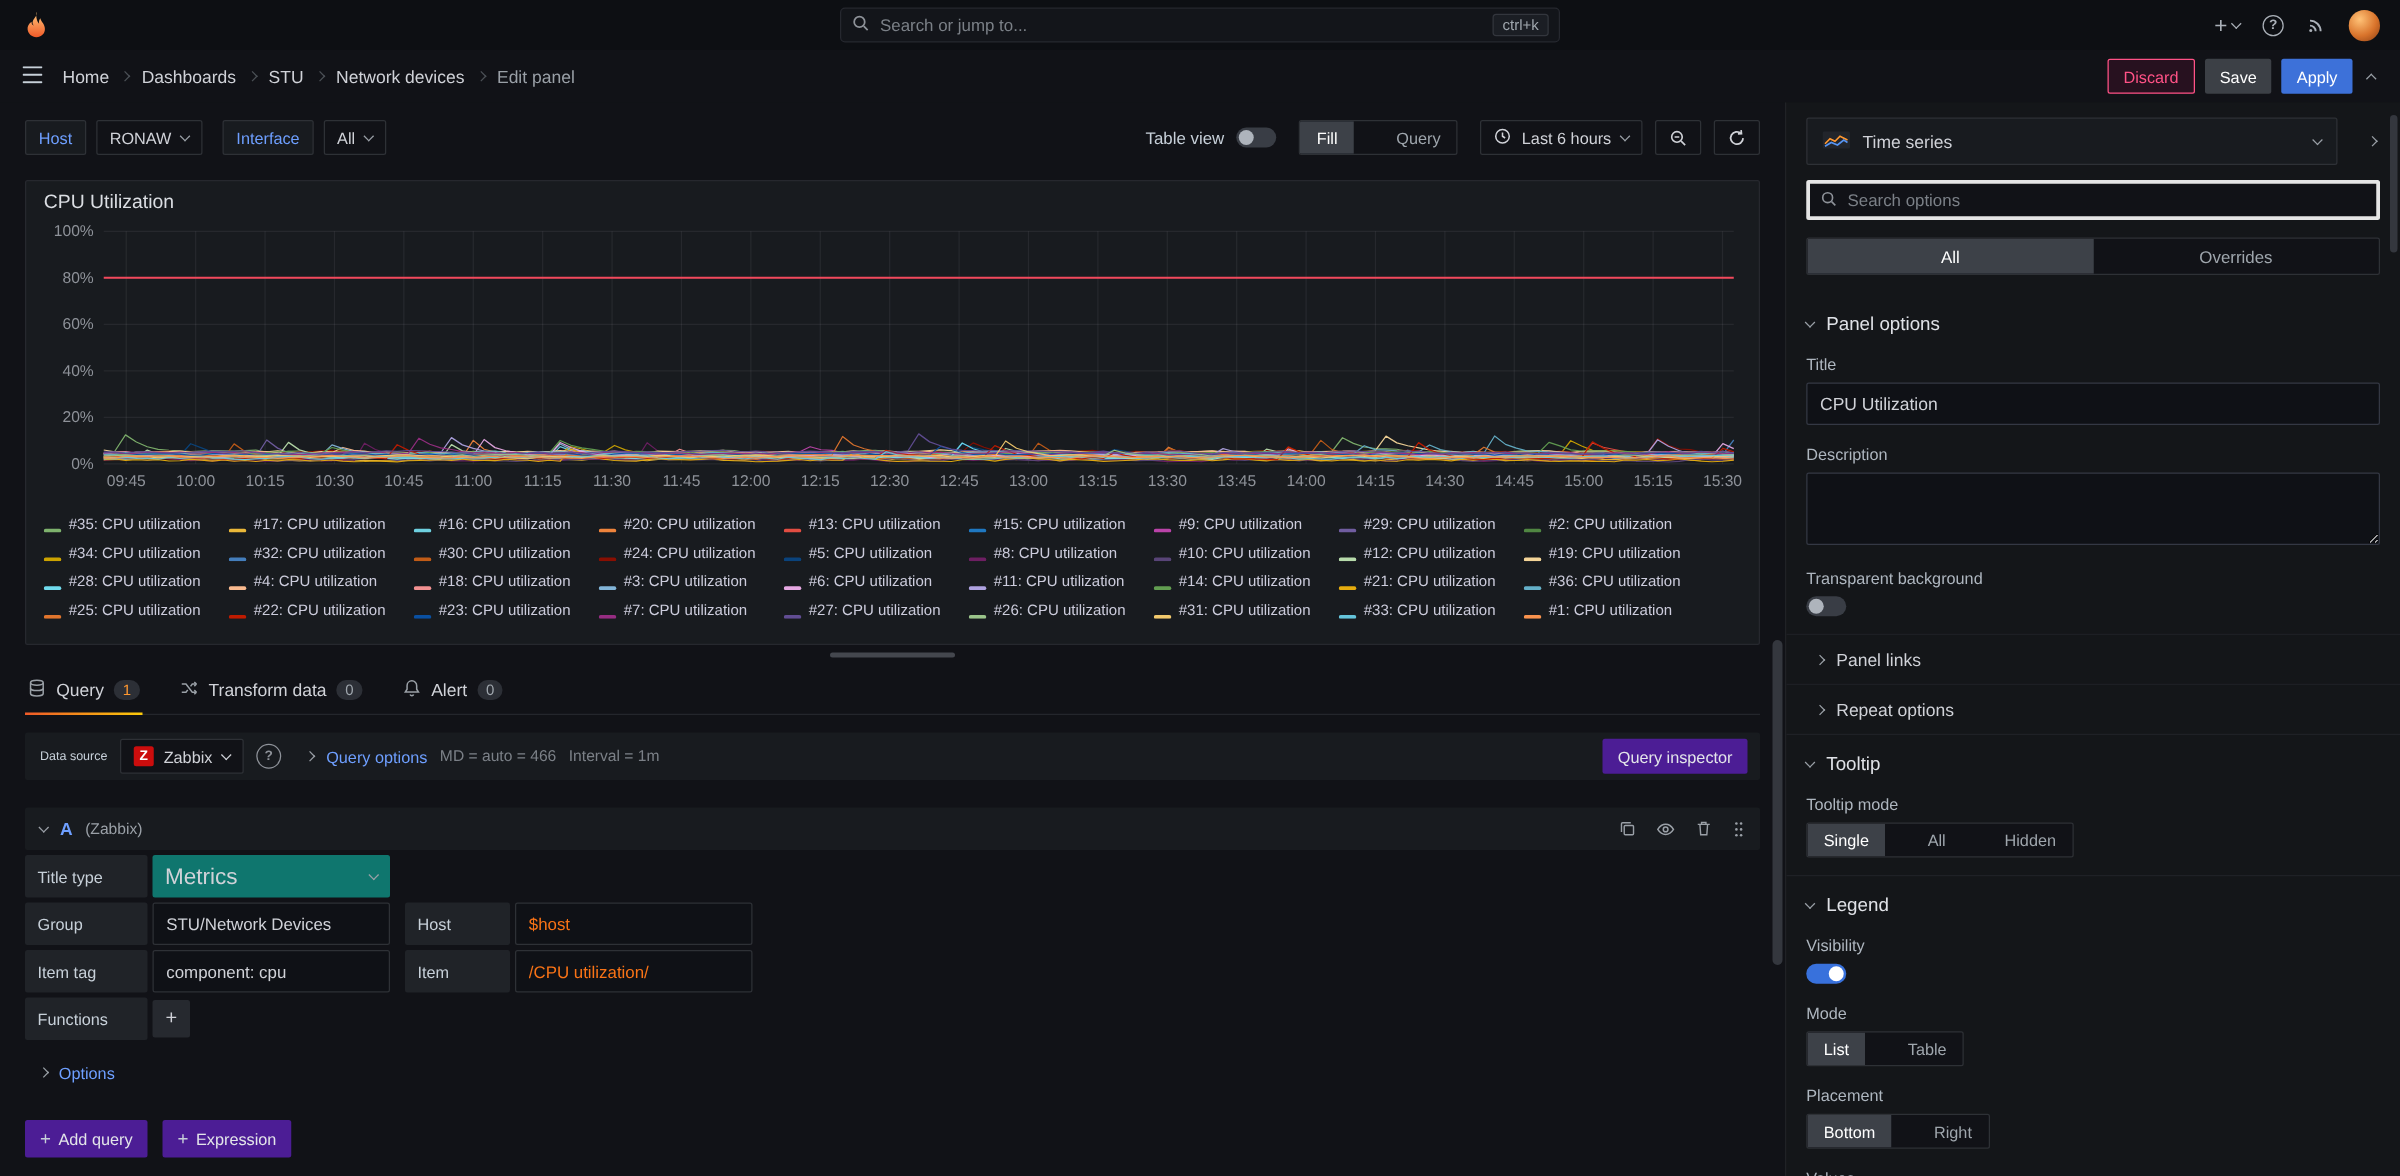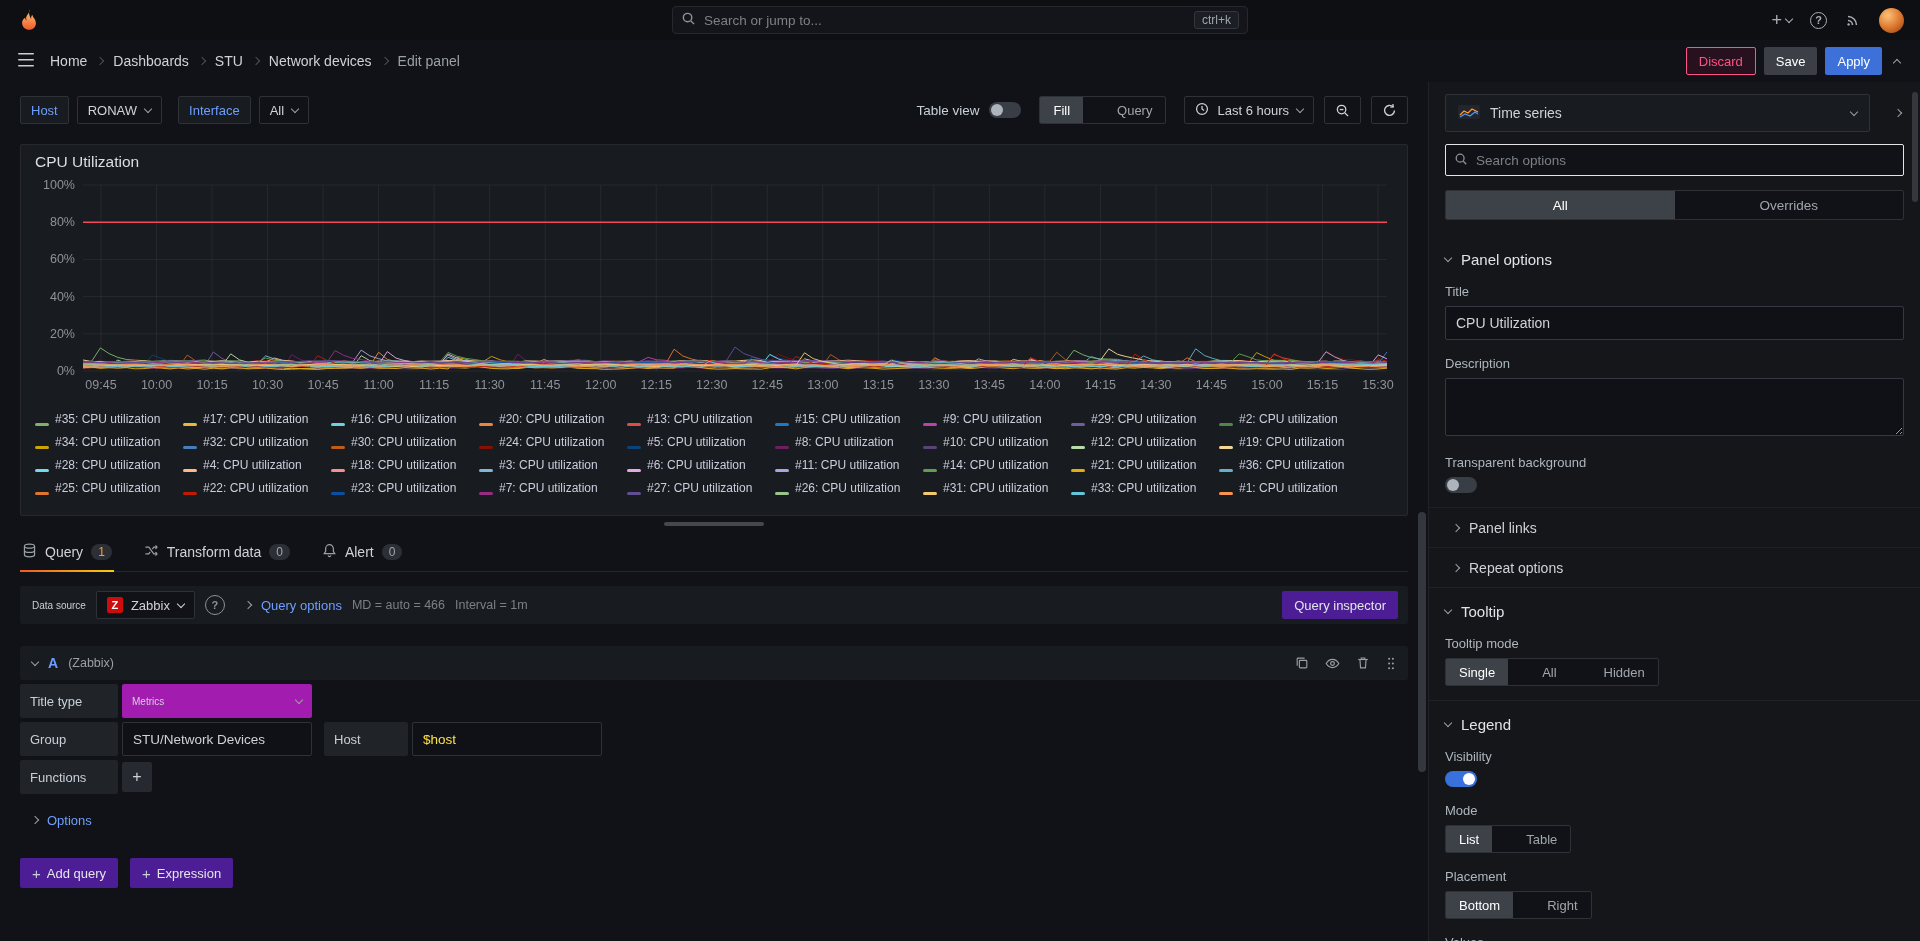--- a/index.html
+++ b/index.html
@@ -110,45 +110,45 @@
   .qa-head .chv { color:#9aa0a7; }
   .refid { color:#6e9fff; font-weight:600; font-size:14px; cursor:pointer; }
   .dshint { color:#9aa0a7; font-size:12.5px; }
   .qa-icons { margin-left:auto; display:flex; align-items:center; gap:16px; color:#8e9299; }
   .qa-icons .iconbtn { padding:0; }
 
   .qa-row { display:flex; align-items:center; margin-top:4px; gap:4px; }
   .flabel { background:#202328; color:#c7d0d9; font-size:13px; height:34px; display:inline-flex;
     align-items:center; padding:0 10px; border-radius:2px; flex:none; }
   .w98 { width:98px; } .w84 { width:84px; margin-left:8px; }
-  .fselect { width:190px; height:34px; background:#a21caf; border:none; border-radius:2px; color:#d0d2d8;
-    display:inline-flex; align-items:center; justify-content:space-between; padding:0 10px; font-size:10px; cursor:pointer; font-family:inherit; }
+  .fselect { width:190px; height:34px; background:#0f766e; border:none; border-radius:2px; color:#d0d2d8;
+    display:inline-flex; align-items:center; justify-content:space-between; padding:0 10px; font-size:18px; cursor:pointer; font-family:inherit; }
   .fselect .chv { color:#9aa0a7; }
   .finput { width:190px; height:34px; background:#0f1116; border:1px solid #2e3136; border-radius:2px;
     color:#d0d2d8; font-size:13.5px; padding:0 10px; font-family:inherit; }
-  .finput.orange { color:#fde047; }
+  .finput.orange { color:#f97316; }
   .plusbtn { width:30px; height:30px; background:#26292f; border:none; border-radius:2px; color:#d0d2d8;
     font-size:16px; cursor:pointer; }
   .qa-options { display:flex; align-items:center; gap:9px; height:36px; margin-top:8px; padding-left:12px; }
   .qa-options .chv { color:#9aa0a7; }
   .editor-actions { display:flex; gap:12px; margin-top:20px; }
   .editor-actions .btn { height:30px; }
   .plus-ic { font-size:15px; color:#c7d0d9; }
 
   .main-scroll-thumb { position:absolute; right:2px; top:430px; width:8px; height:260px; border-radius:4px;
     background:#34373e; cursor:grab; }
 
   
   .sidepane { width:492px; border-left:1px solid #202226; background:#141619; position:relative; overflow:hidden; }
   .viz-row { display:flex; align-items:center; gap:14px; padding:12px 8px 10px 16px; }
   .viz-picker { flex:1; height:38px; background:#181b1f; border:1px solid #2e3136; border-radius:2px;
     display:flex; align-items:center; gap:10px; padding:0 12px; color:#d0d2d8; font-size:14px; cursor:pointer; font-family:inherit; }
   .viz-picker .chv { margin-left:auto; color:#9aa0a7; }
   .pane-collapse { width:28px; height:38px; display:flex; align-items:center; justify-content:center; color:#9aa0a7; background:none; border:none; cursor:pointer; }
-  .opt-search { margin:2px 16px 14px; height:32px; border:1px solid #e5e5e5; border-radius:2px;
+  .opt-search { margin:2px 16px 14px; height:32px; border:3px solid #e5e5e5; border-radius:2px;
     display:flex; align-items:center; gap:8px; padding:0 8px; background:#111217; }
   .opt-search input { flex:1; background:none; border:none; outline:none; color:#d0d2d8; font-size:13.5px; font-family:inherit; }
   .opt-search input::placeholder { color:#7b8087; }
   .tabs2 { display:flex; margin:0 16px 16px; height:30px; border:1px solid #2e3136; border-radius:2px; overflow:hidden; background:#111217; }
   .tabs2 .seg-opt { flex:1; font-size:13.5px; }
 
   .osec { border-top:1px solid #1f2126; }
   .osec.first { border-top:none; }
   .osec-head { height:46px; display:flex; align-items:center; gap:10px; padding:0 16px; color:#e0e2e7;
     font-size:15px; cursor:pointer; }
@@ -653,20 +653,26 @@
             <span class="chv down"></span>
         </button>
       </div>
       <div class="qa-row">
         <span class="flabel w98">Group</span>
         <input class="finput" type="text" value="STU/Network Devices" style="">
         <span class="flabel w84">Host</span>
         <input class="finput orange" type="text" value="$host" style="">
       </div>
       <div class="qa-row">
+        <span class="flabel w98">Item tag</span>
+        <input class="finput" type="text" value="component: cpu" style="">
+        <span class="flabel w84">Item</span>
+        <input class="finput orange" type="text" value="/CPU utilization/" style="">
+      </div>
+      <div class="qa-row">
         <span class="flabel w98">Functions</span>
         <button class="plusbtn">+</button>
       </div>
       <div class="qa-options">
         <span class="chv right"></span>
         <span class="qo-link">Options</span>
       </div>
 
       <div class="editor-actions">
         <button class="btn gray">

